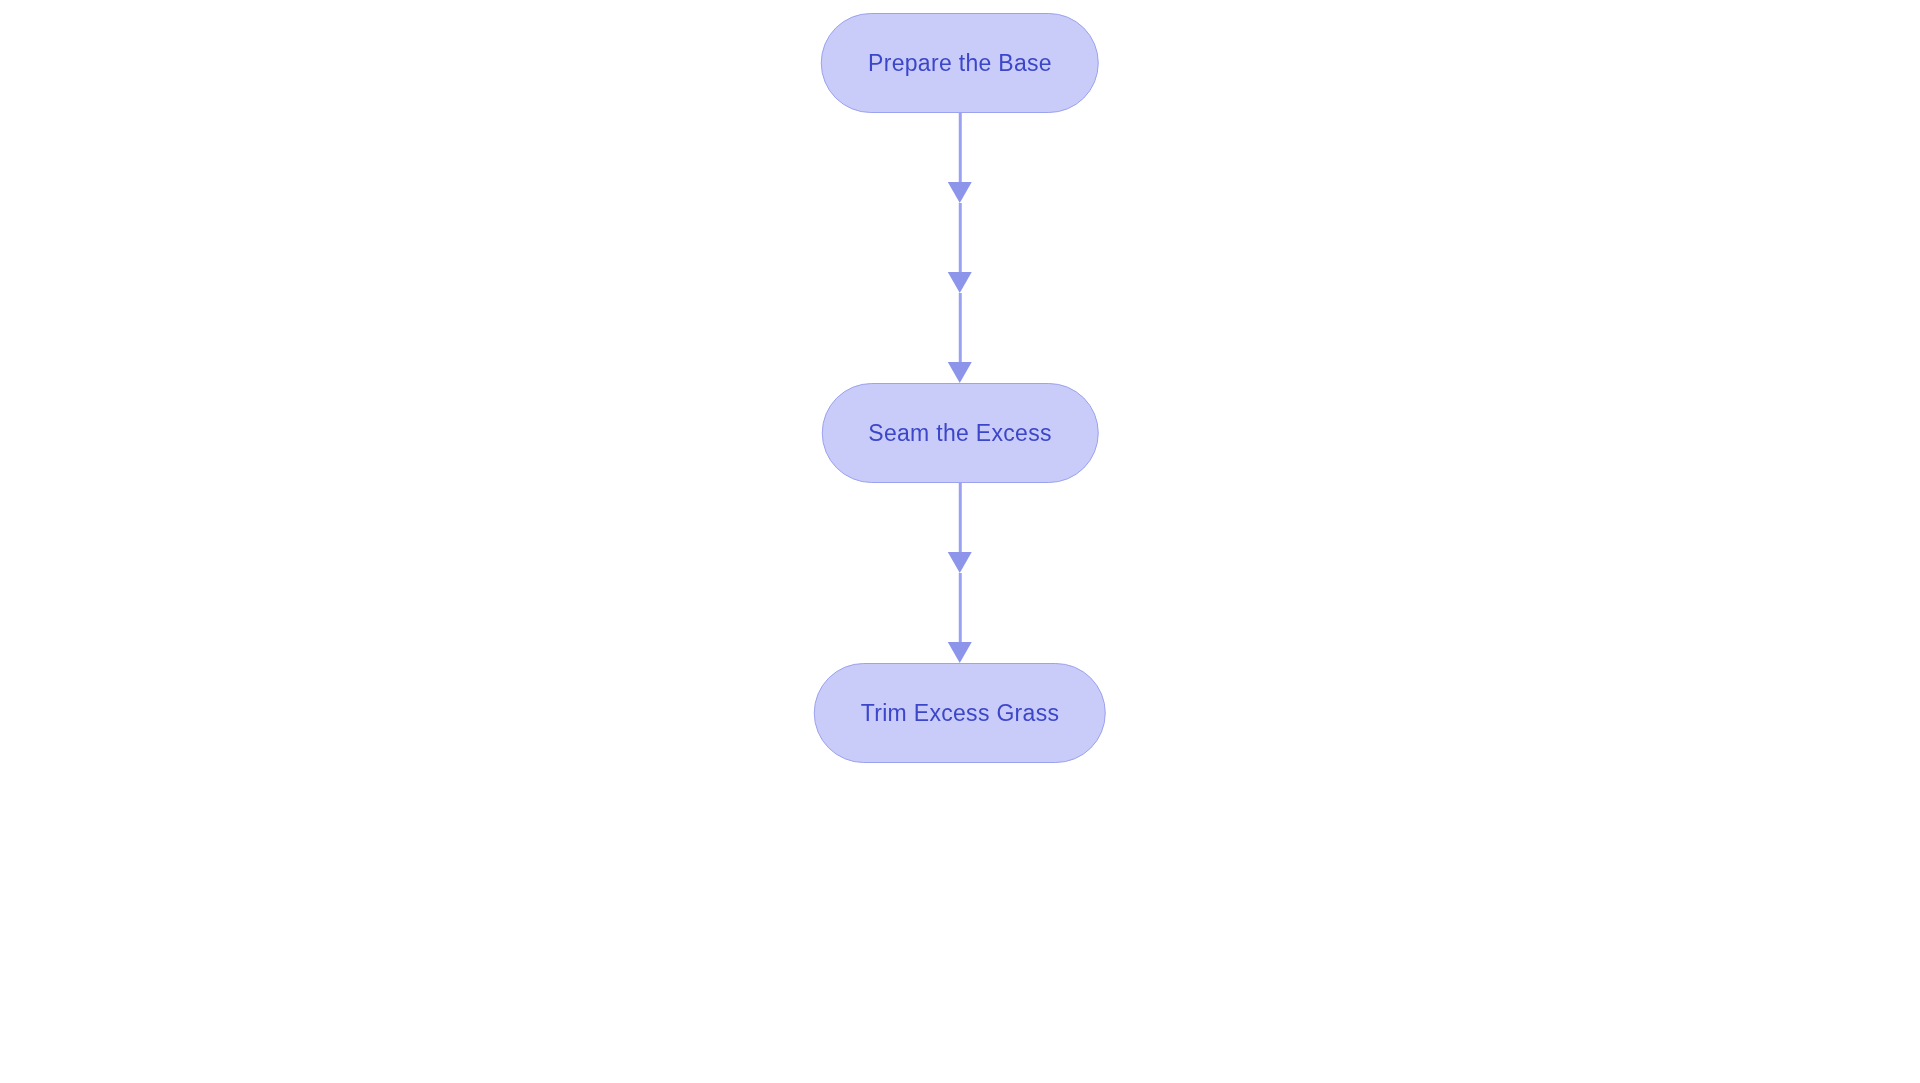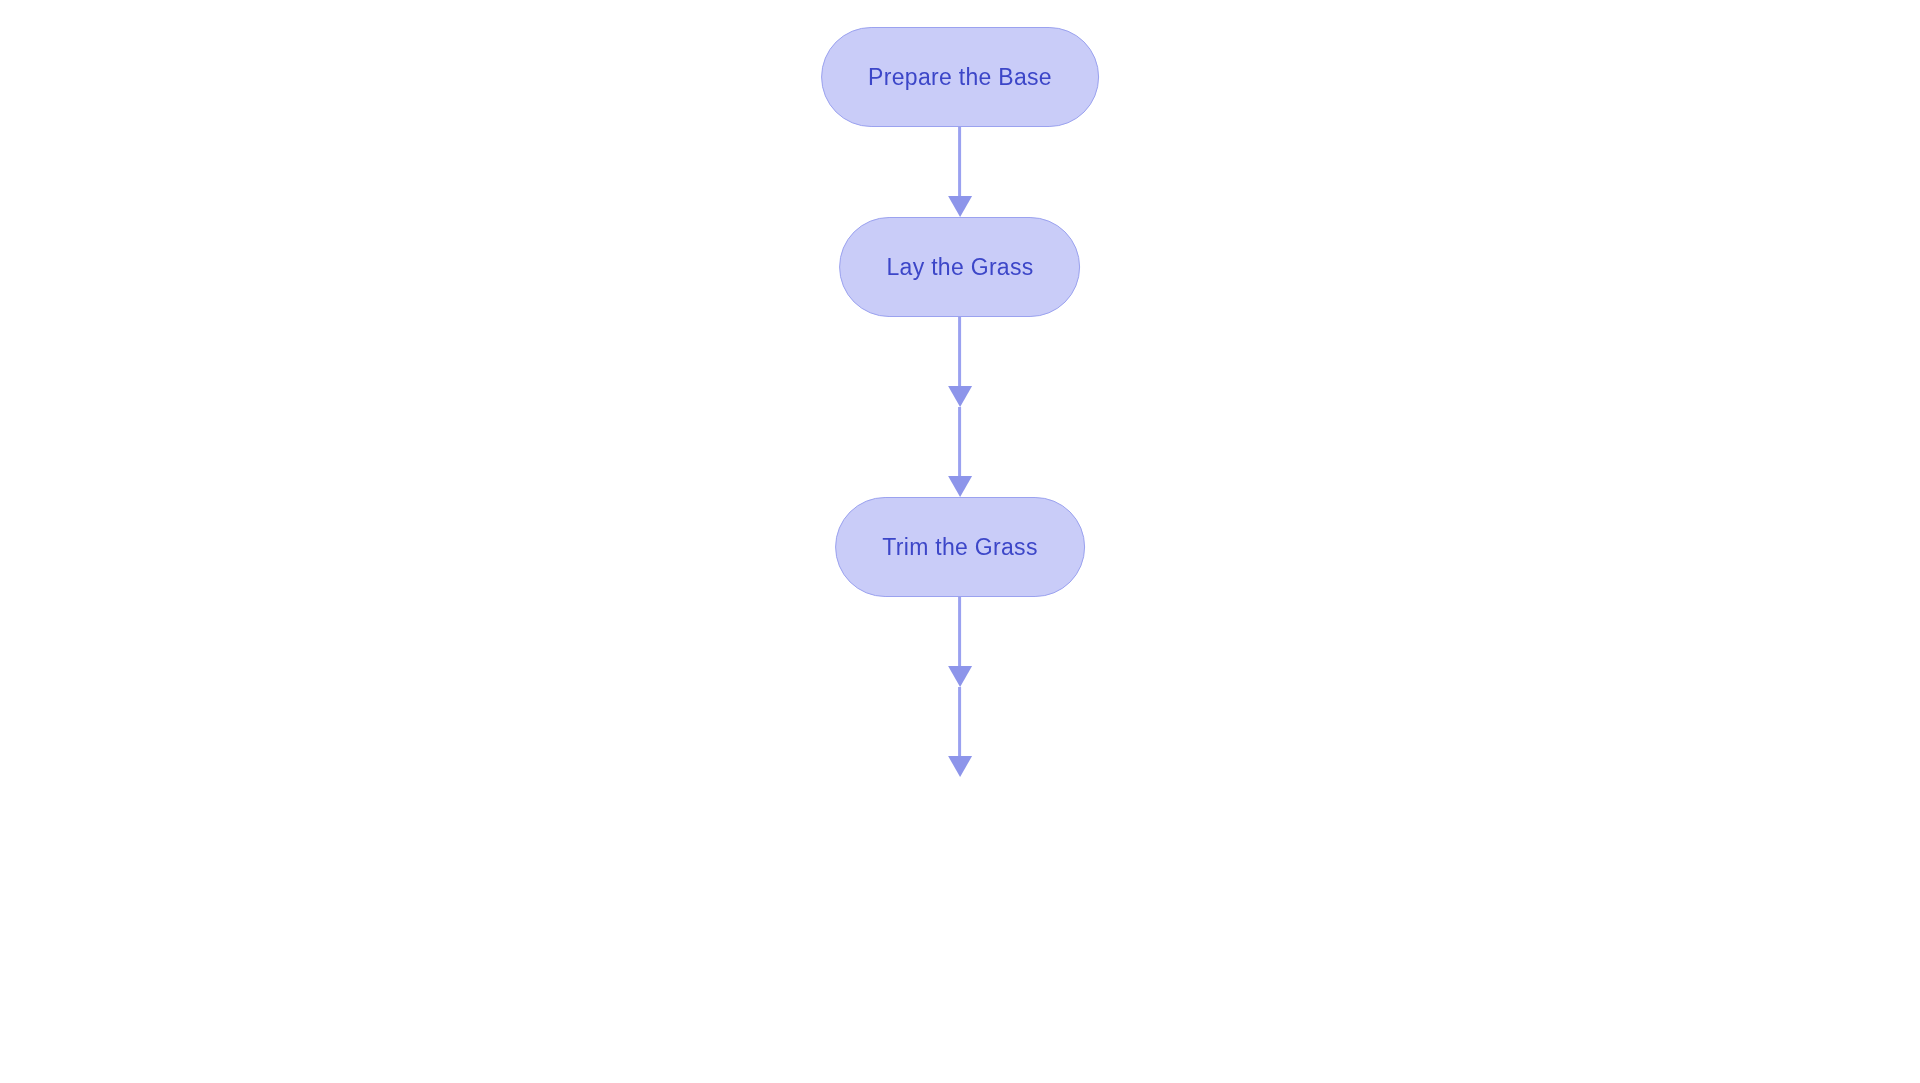--- a/index.html
+++ b/index.html
@@ -12,21 +12,21 @@
     font-family: "Liberation Sans", "DejaVu Sans", sans-serif;
   }
   .canvas {
     position: relative;
     width: 1920px;
     height: 1083px;
     background: #ffffff;
   }
   .flow {
     position: absolute;
-    top: 27px;
+    top: 13px;
     left: 960px;
     transform: translateX(-50%);
     display: flex;
     flex-direction: column;
     align-items: center;
   }
   .node {
     box-sizing: border-box;
     min-height: 100px;
     padding: 0 46px;
@@ -73,44 +73,44 @@
   <div class="flow" id="flow">
   <div class="node">
     <span class="label">Prepare the Base</span>
   </div>
 
   <div class="connector">
     <div class="line"></div>
     <div class="head"></div>
   </div>
 
+
+  <div class="connector">
+    <div class="line"></div>
+    <div class="head"></div>
+  </div>
+
+
+  <div class="connector">
+    <div class="line"></div>
+    <div class="head"></div>
+  </div>
+
   <div class="node">
-    <span class="label">Lay the Grass</span>
+    <span class="label">Seam the Excess</span>
   </div>
 
   <div class="connector">
     <div class="line"></div>
     <div class="head"></div>
   </div>
 
 
   <div class="connector">
     <div class="line"></div>
     <div class="head"></div>
   </div>
 
   <div class="node">
-    <span class="label">Trim the Grass</span>
+    <span class="label">Trim Excess Grass</span>
   </div>
-
-  <div class="connector">
-    <div class="line"></div>
-    <div class="head"></div>
-  </div>
-
-
-  <div class="connector">
-    <div class="line"></div>
-    <div class="head"></div>
-  </div>
-
 </div>
 </div>
 
 </body></html>

